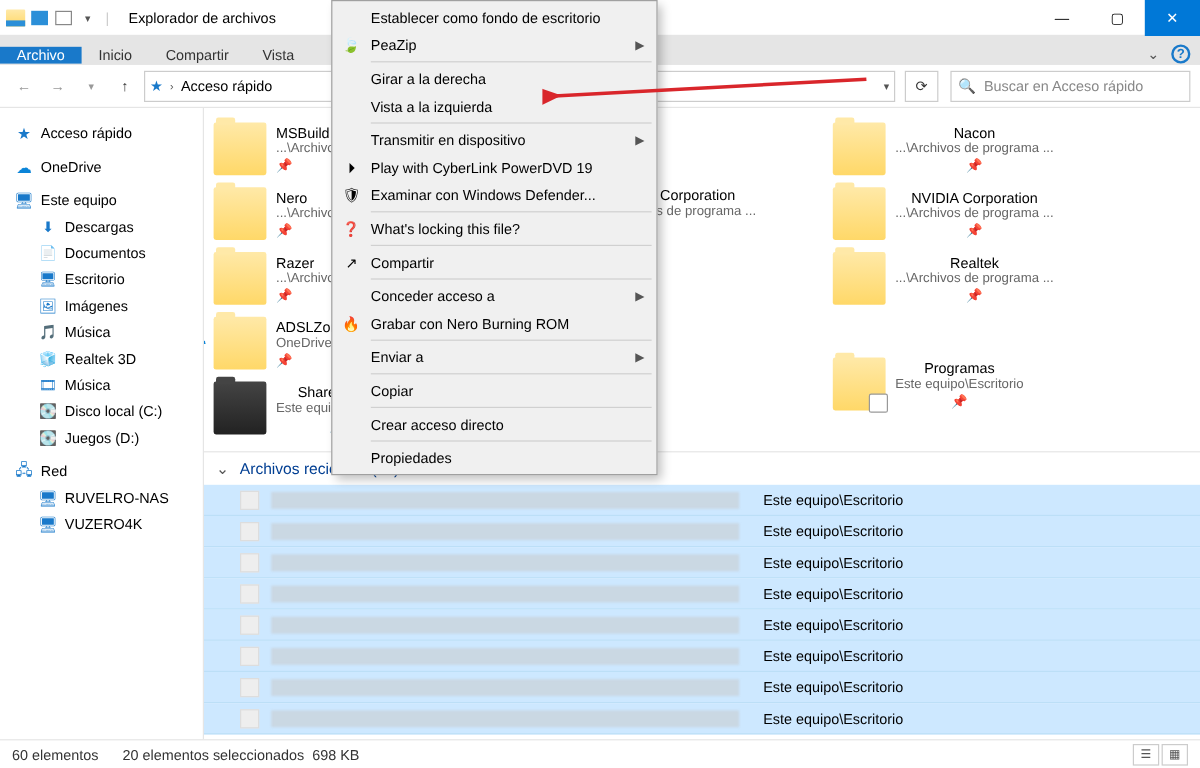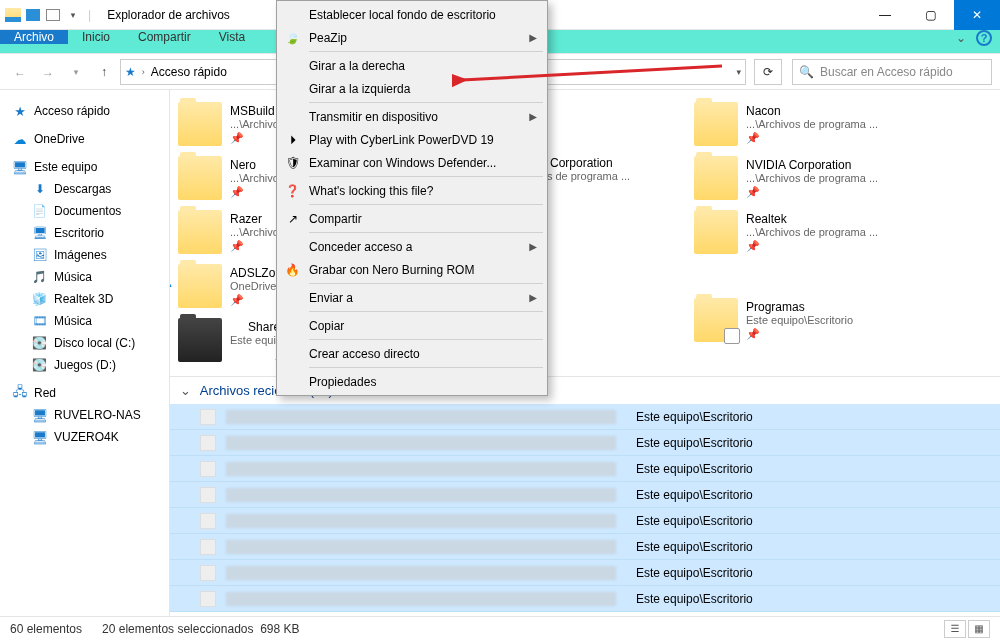--- a/index.html
+++ b/index.html
@@ -8,21 +8,21 @@
 
 .titlebar { height: 30px; background: #fff; display: flex; align-items: center; border-bottom: 1px solid #e5e5e5; }
 .titlebar .qat { display: flex; align-items: center; gap: 2px; padding: 0 4px; }
 .titlebar .qat-icon { width: 18px; height: 18px; display: flex; align-items: center; justify-content: center; }
 .titlebar .title { margin-left: 8px; color: #000; font-size: 12px; }
 .titlebar .winbtns { margin-left: auto; display: flex; }
 .titlebar .winbtn { width: 46px; height: 30px; display: flex; align-items: center; justify-content: center; color: #000; }
 .titlebar .winbtn.close { background: transparent; }
 
 
-.ribbon { height: 24px; background: #5eead4; display: flex; align-items: flex-start; border-bottom: 1px solid #e5e5e5; position: relative; }
+.ribbon { height: 24px; background: #e5e5e5; display: flex; align-items: flex-end; border-bottom: 1px solid #e5e5e5; position: relative; }
 .ribbon .tab { padding: 0 14px; display: flex; align-items: center; font-size: 12px; color: #333; }
 .ribbon .tab.file { background: #1979ca; color: #fff; }
 .ribbon .chev { margin-left: auto; padding: 0 8px; display: flex; align-items: center; gap: 10px; color: #1979ca; }
 
 
 .navbar { height: 36px; display: flex; align-items: center; gap: 4px; padding: 4px 8px; border-bottom: 1px solid #e5e5e5; }
 .navbar .navbtn { width: 24px; height: 24px; display: flex; align-items: center; justify-content: center; color: #999; }
 .navbar .navbtn.enabled { color: #333; }
 .navbar .addr { flex: 1; height: 26px; border: 1px solid #ccc; display: flex; align-items: center; padding: 0 4px; gap: 6px; }
 .navbar .addr .star { color: #1979ca; }
@@ -253,21 +253,21 @@
           <div class="fitem" style="position: relative;">
             <div class="ficon  "></div>
       <div class="ftxt">
               <div class="name">Microsoft Corporation</div>
       <div class="path">...\Archivos de programa ...</div>
       <div class="pin">📌</div>
             </div>
           </div>
           <div style="height: 52px;"></div>
         </div>
-        <div style="width: 210px;">
+        <div style="width: 210px; text-align: center;">
           <div class="fitem" style="position: relative;">
             <div class="ficon  "></div>
       <div class="ftxt">
               <div class="name">Nacon</div>
       <div class="path">...\Archivos de programa ...</div>
       <div class="pin">📌</div>
             </div>
           </div>
           <div class="fitem" style="position: relative;">
             <div class="ficon  "></div>
@@ -348,33 +348,33 @@
   <span>60 elementos</span>
   <span><span>20 elementos seleccionados</span>&nbsp;&nbsp;<span>698 KB</span></span>
   <div class="right">
     <div class="viewbtn">☰</div>
     <div class="viewbtn">▦</div>
   </div>
 </div>
 
 <div class="ctxmenu" id="ctxmenu">
     <div class="mi">
-      <span>Establecer local fondo de escritorio</span>
+      <span>Establecer como fondo de escritorio</span>
     </div>
     <div class="mi">
       <span class="mico">🍃</span>
       <span>PeaZip</span>
       <span class="sub">▶</span>
     </div>
     <div class="sep"></div>
     <div class="mi">
       <span>Girar a la derecha</span>
     </div>
     <div class="mi">
-      <span>Girar a la izquierda</span>
+      <span>Vista a la izquierda</span>
     </div>
     <div class="sep"></div>
     <div class="mi">
       <span>Transmitir en dispositivo</span>
       <span class="sub">▶</span>
     </div>
     <div class="mi">
       <span class="mico">⏵</span>
       <span>Play with CyberLink PowerDVD 19</span>
     </div>

